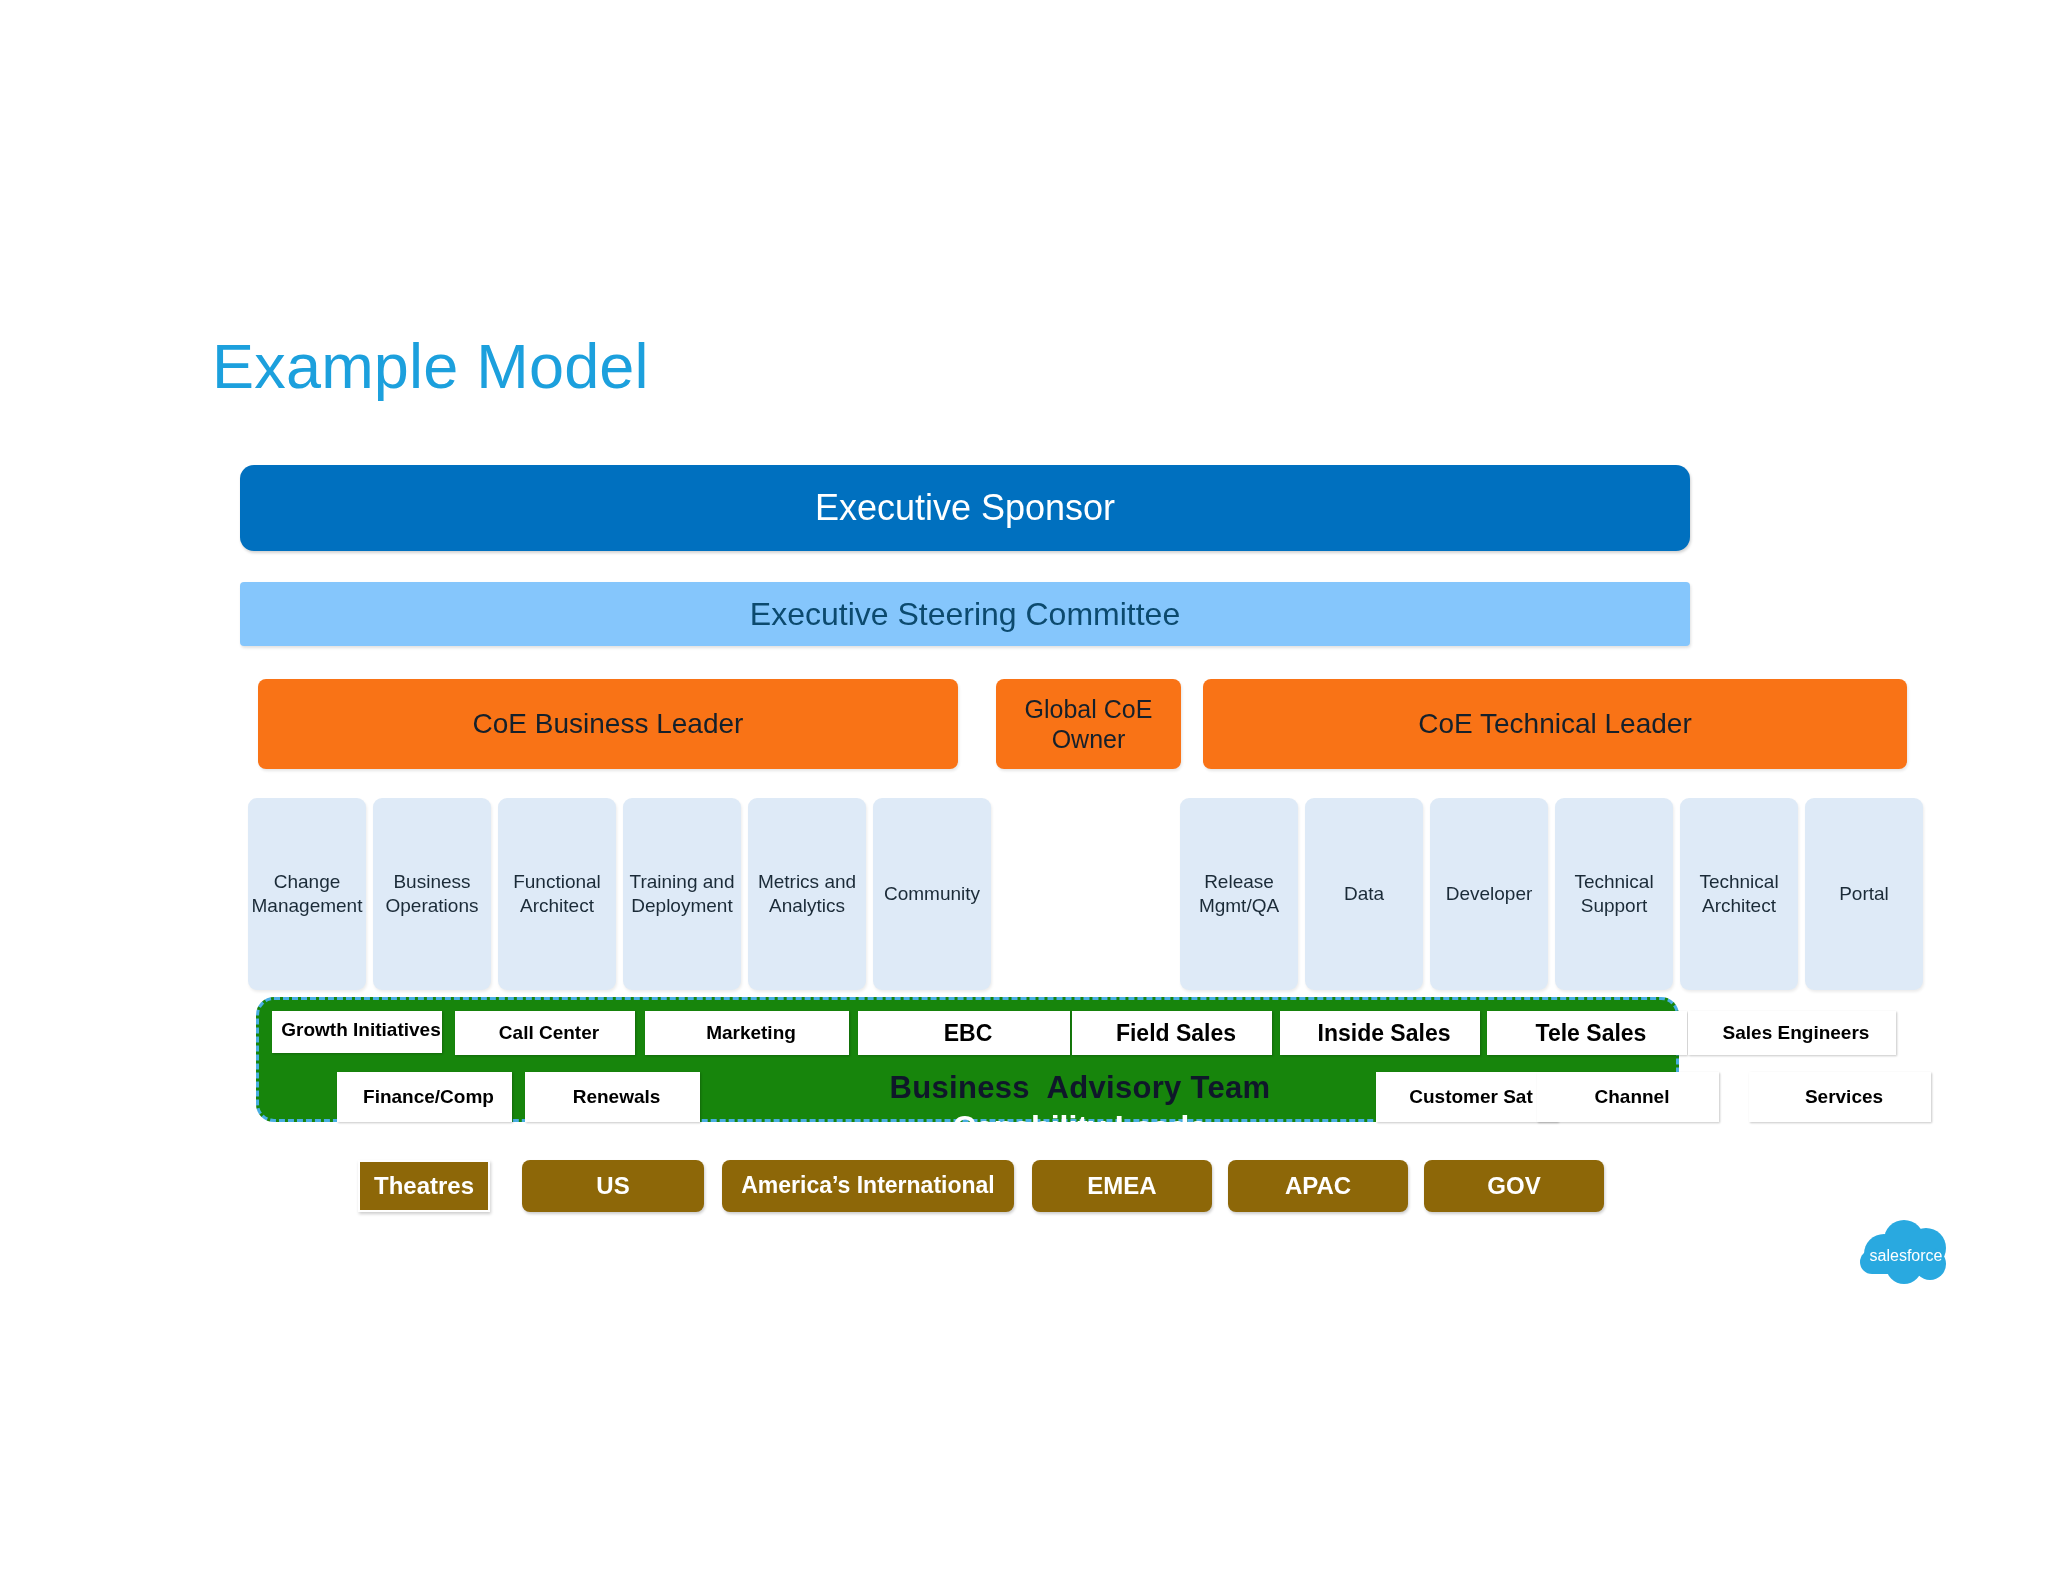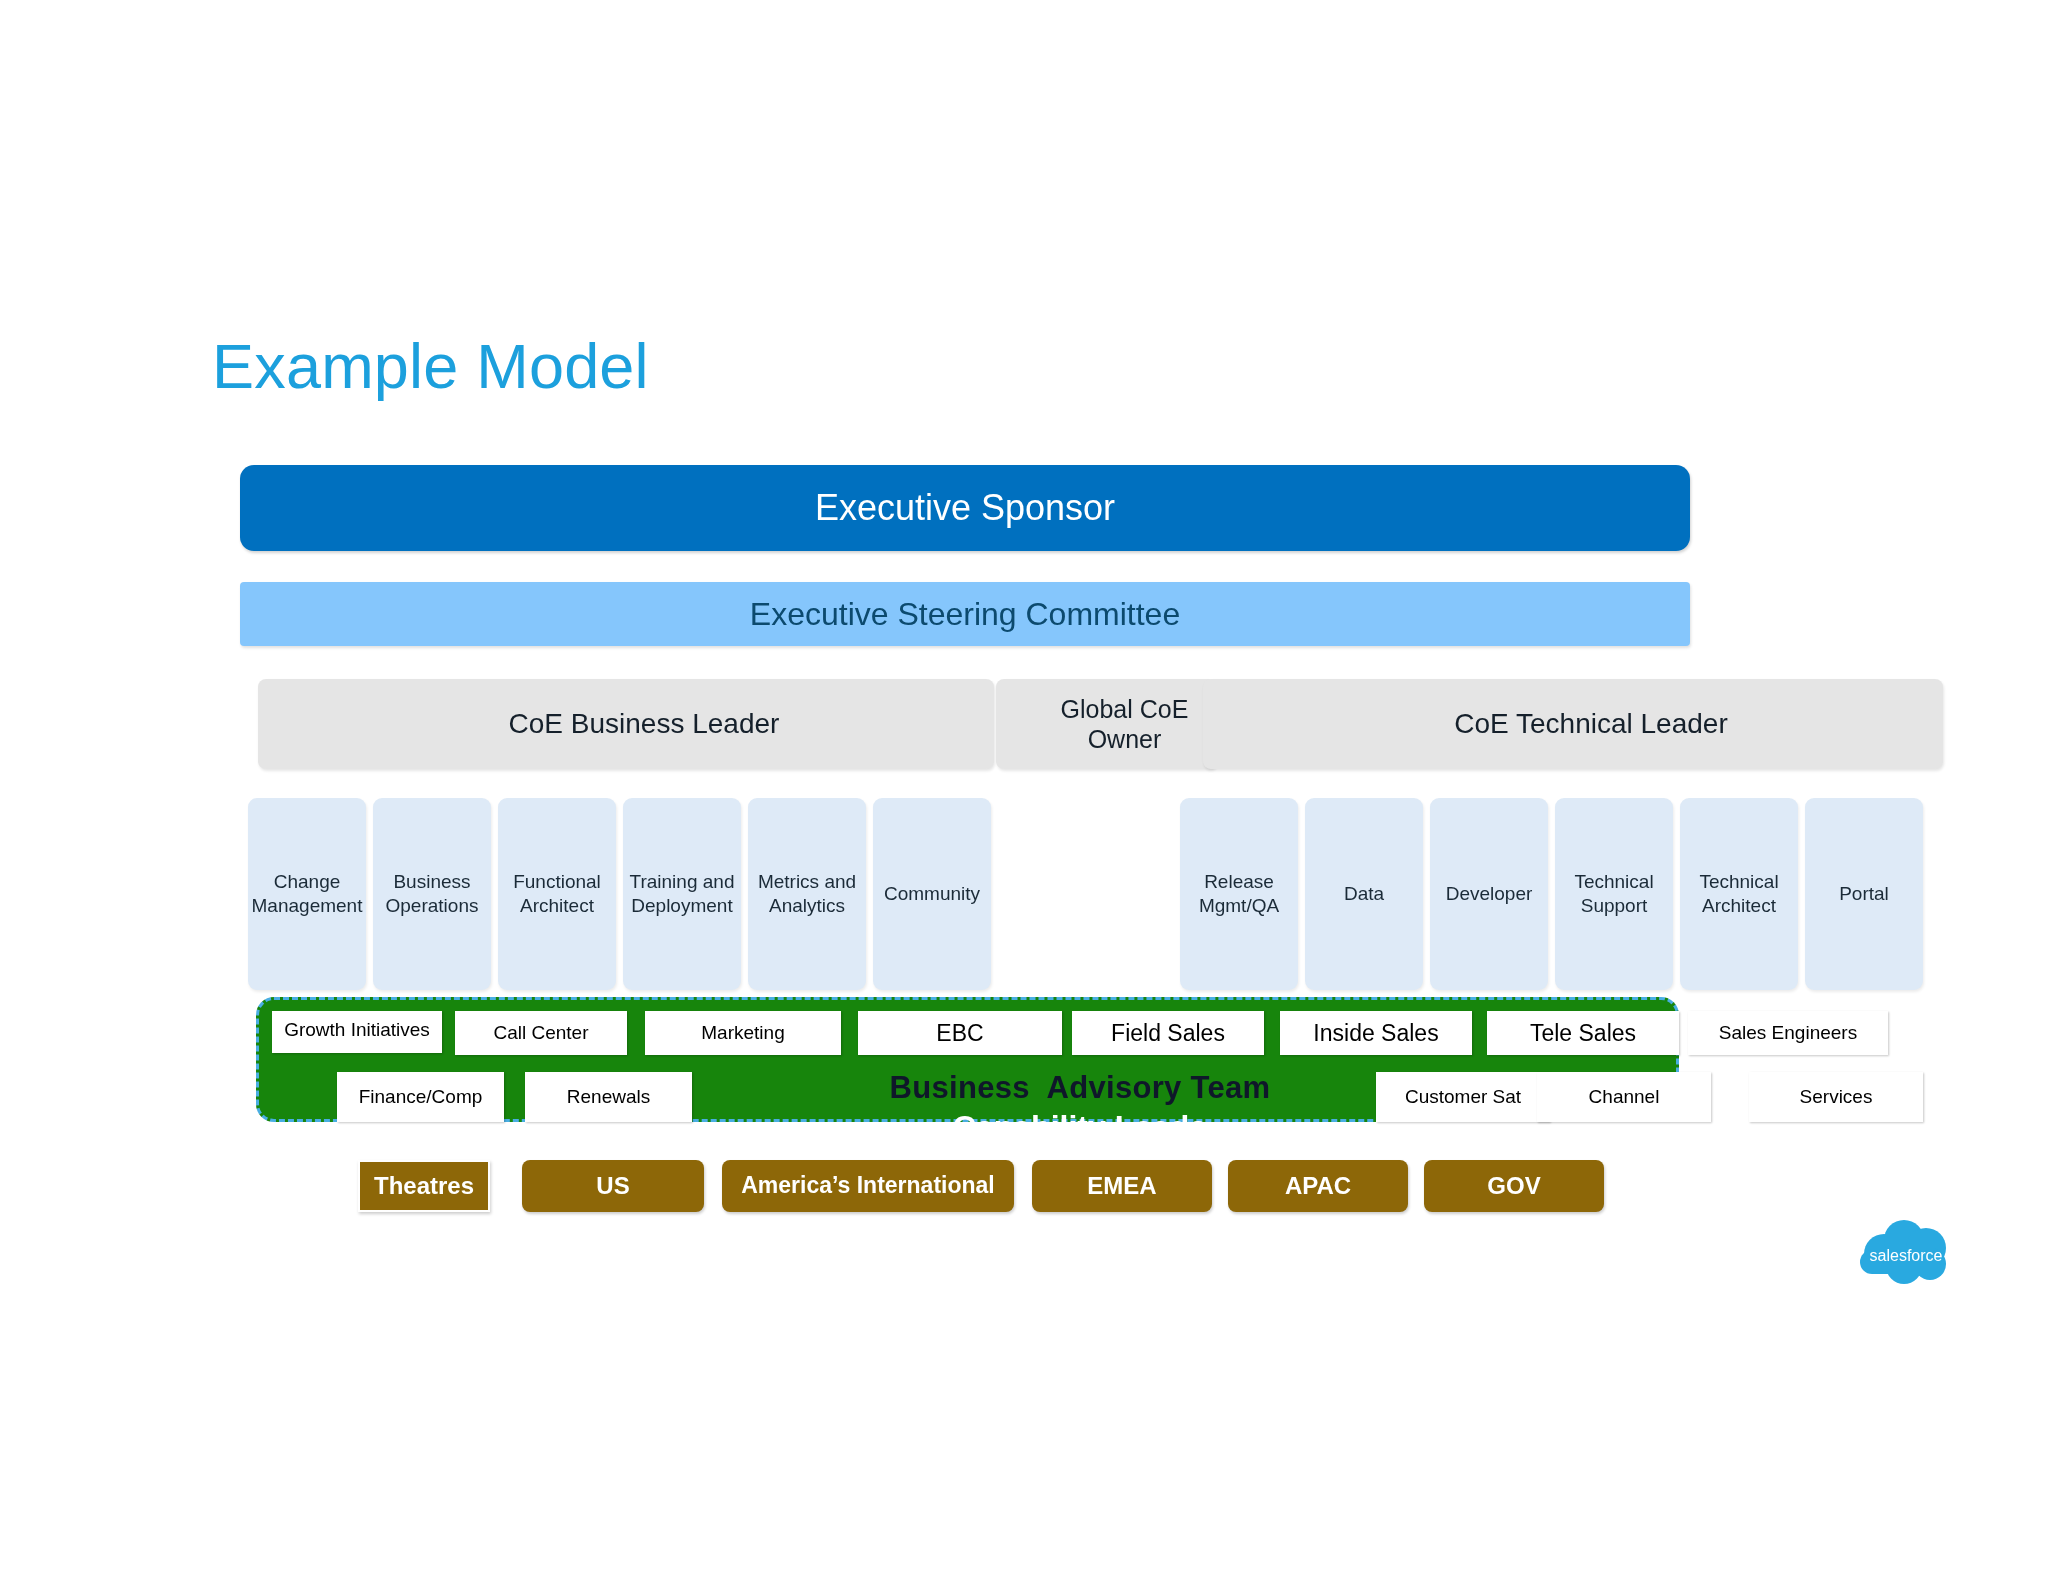--- a/index.html
+++ b/index.html
@@ -65,32 +65,31 @@
     display: flex;
     align-items: center;
     justify-content: center;
     color: #0c4a6e;
     font-size: 32px;
     font-weight: 400;
     box-shadow: 1px 2px 3px rgba(0,0,0,0.12);
   }
   .leader-box {
     position: absolute;
-    background: #e5e5e5;
+    background: #f97316;
     border-radius: 8px;
     display: flex;
     align-items: center;
     justify-content: center;
     text-align: center;
     color: #15202B;
     font-size: 28px;
     line-height: 1.2;
     box-shadow: 1px 2px 3px rgba(0,0,0,0.10);
     pointer-events: auto;
-    padding-left: 36px;
   }
   .leader-business { left: 258px;  top: 679px; width: 700px;  height: 90px; }
   .leader-global   { left: 996px;  top: 679px; width: 185px;  height: 90px; font-size: 25px; }
   .leader-tech     { left: 1203px; top: 679px; width: 704px;  height: 90px; }
 
   
   .cap-box {
     position: absolute;
     background: #DEEAF7;
     border-radius: 9px;
@@ -139,28 +138,29 @@
     color: #FFFFFF;
     font-size: 32px;
     font-weight: bold;
   }
 
   .adv-chip {
     position: absolute;
     background: #FFFFFF;
     color: #000000;
     font-size: 19px;
-    font-weight: normal;
+    font-weight: bold;
     display: flex;
     align-items: center;
     justify-content: center;
     text-align: center;
     line-height: 1.15;
     border: 1px solid #ffffff;
     box-shadow: 1px 1px 2px rgba(0,0,0,0.22);
+    padding-left: 8px;
   }
   .adv-row-1 { top: 1011px; height: 42px; }
   .adv-row-2 { top: 1072px; height: 48px; }
 
   
   .adv-chip.overflow {
     display: block;
     padding-top: 4px;
     box-sizing: border-box;
     overflow: visible;

